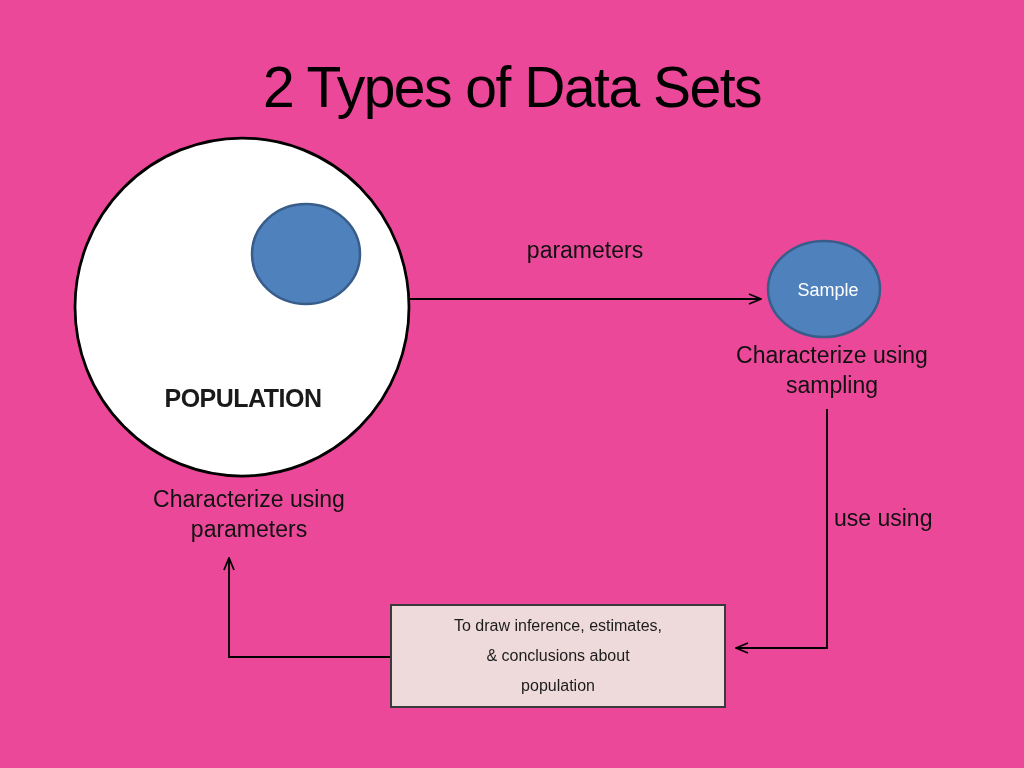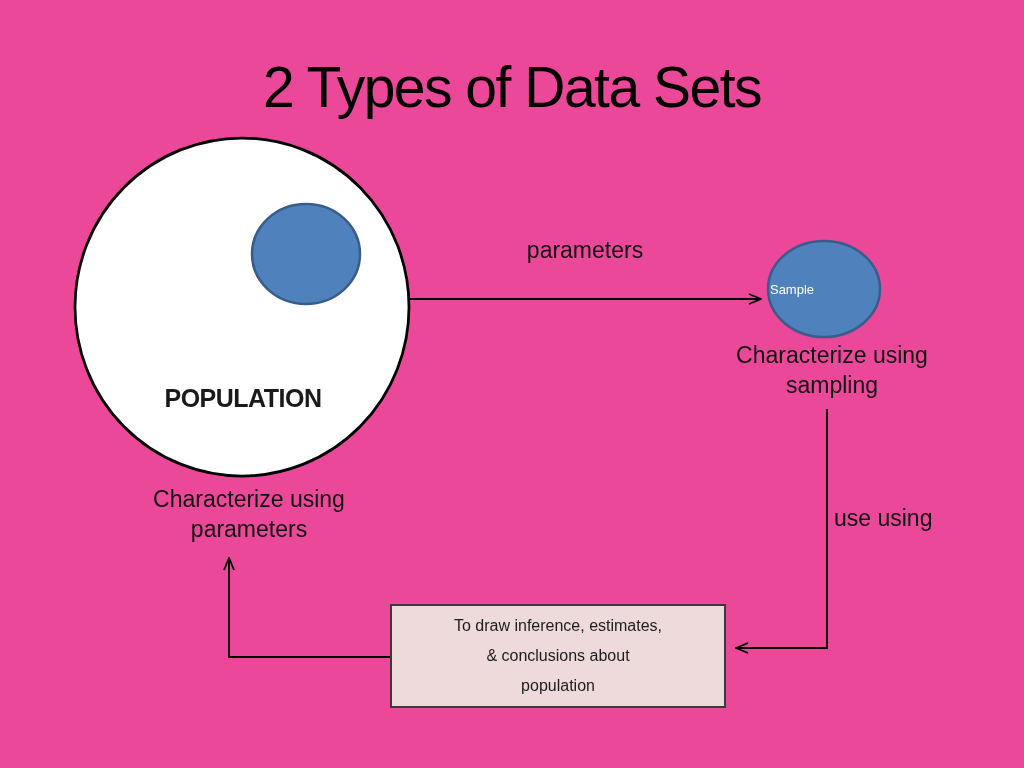--- a/index.html
+++ b/index.html
@@ -54,24 +54,24 @@
 
   .population-label {
     left: 243px;
     top: 383px;
     font-weight: 700;
     font-size: 25px;
     letter-spacing: -0.5px;
     color: #1a1a1a;
   }
   .sample-label {
-    left: 792px;
+    left: 828px;
     top: 290px;
     transform: translate(-50%, -50%);
-    font-size: 13px;
+    font-size: 18px;
     line-height: 18px;
     color: #ffffff;
   }
   .inference-box {
     position: absolute;
     left: 390px;
     top: 604px;
     width: 336px;
     height: 104px;
     box-sizing: border-box;

